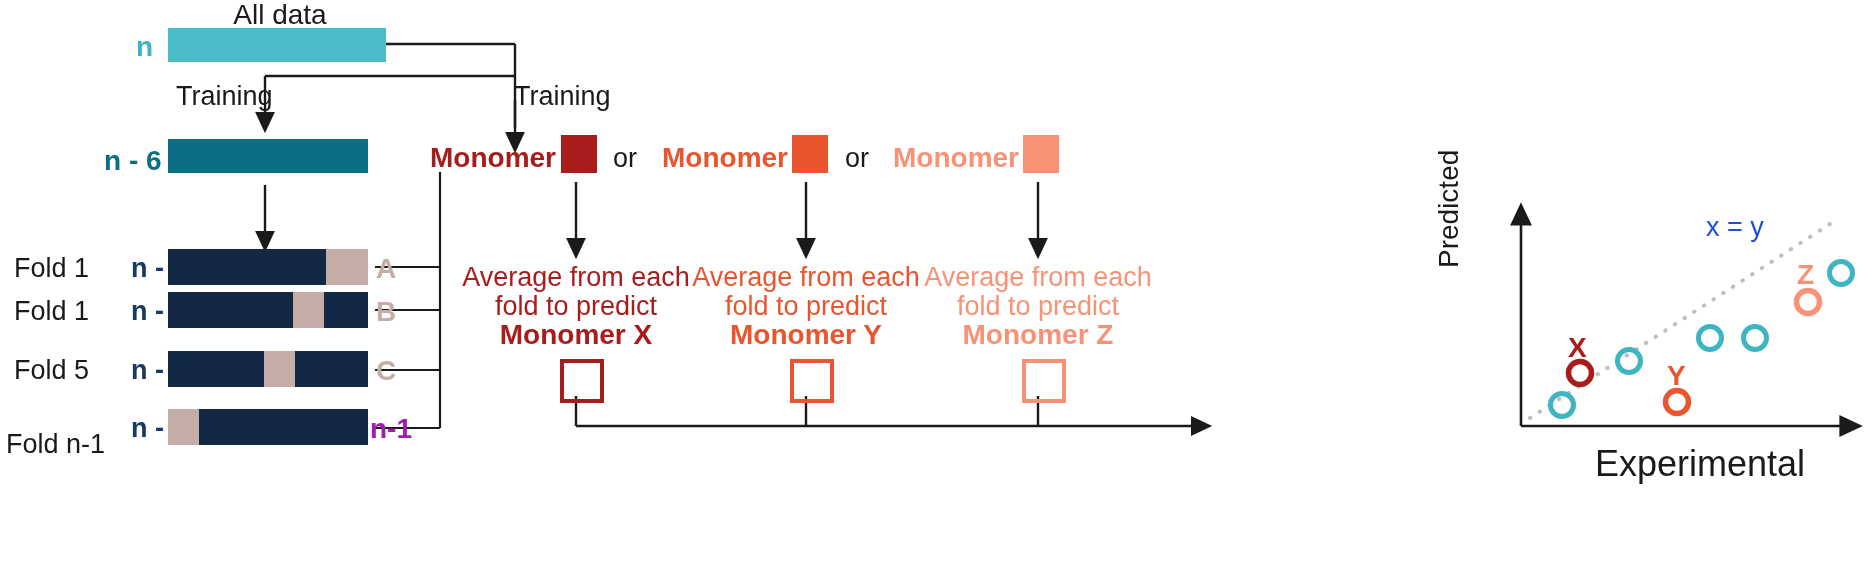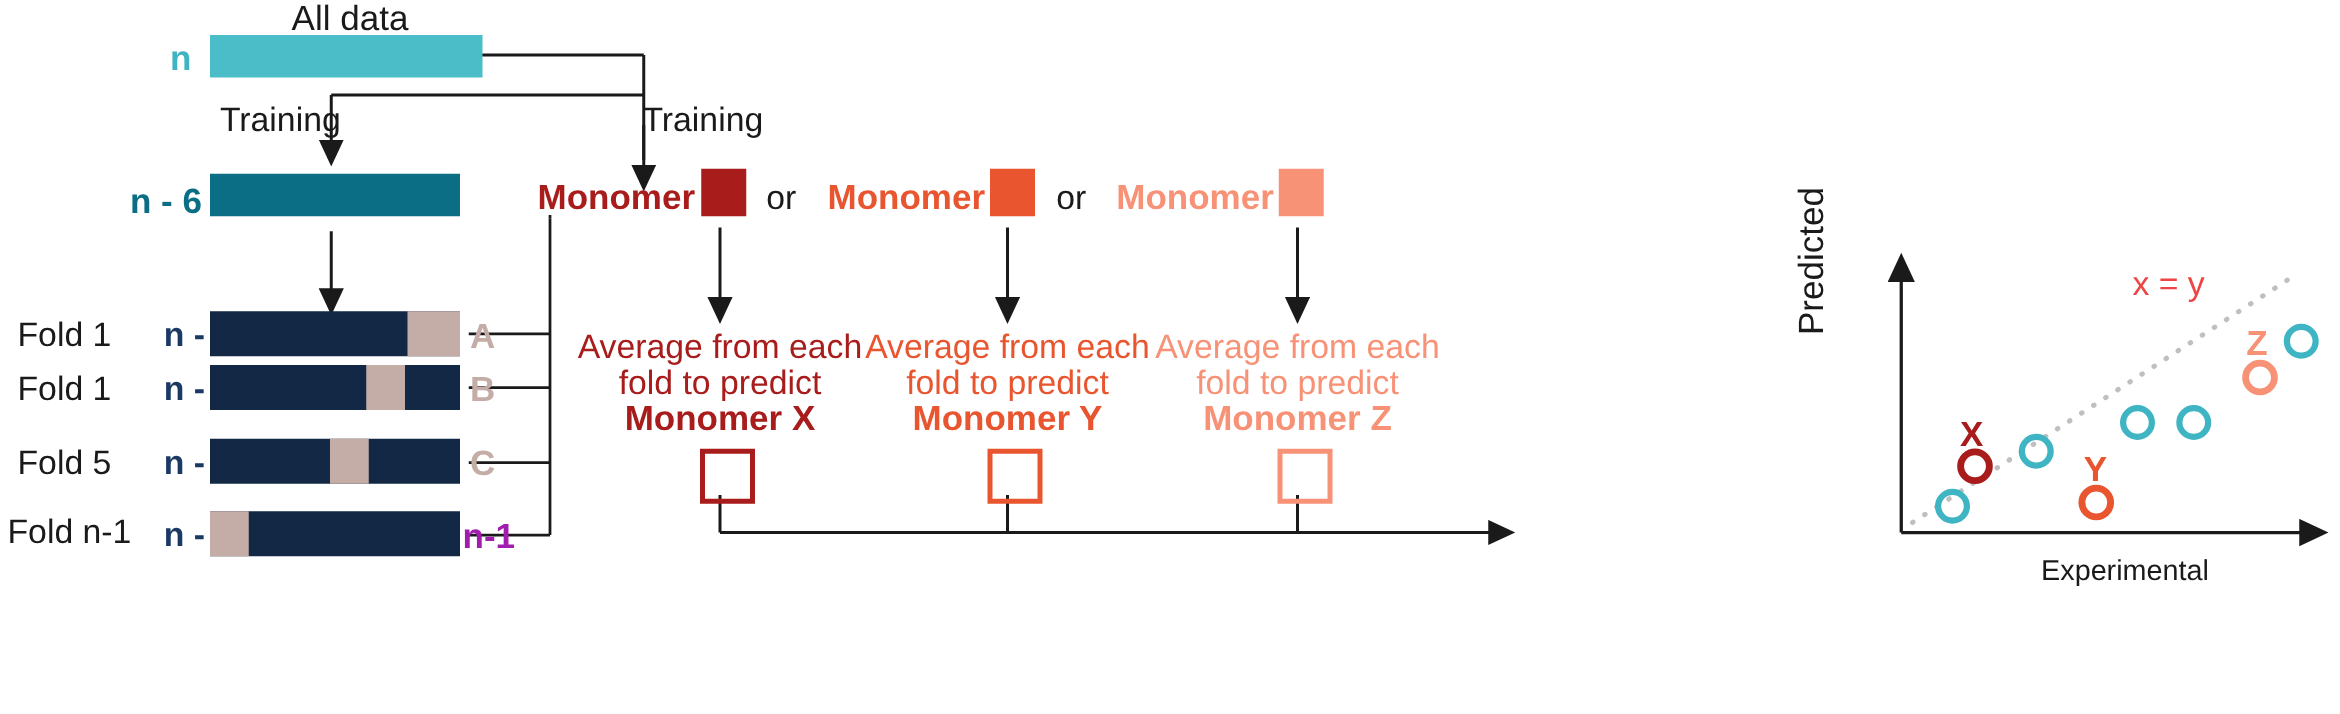--- a/index.html
+++ b/index.html
@@ -126,21 +126,21 @@
   <div class="txt bold" style="left:376px; top:295px; color:#C4ADA6; font-size:28px;">B</div>
 
   <div class="txt" style="left:14px; top:355px; font-size:27px;">Fold 5</div>
   <div class="txt bold" style="left:131px; top:355px; color:#1B3A63; font-size:27px;">n - 2</div>
   <div class="bar" style="left:168px; top:351px; width:200px; height:36px; background:#122844;"></div>
   <div class="bar" style="left:264px; top:351px; width:31px; height:36px; background:#C4ADA6;"></div>
   <div class="txt bold" style="left:376px; top:354px; color:#C4ADA6; font-size:28px;">C</div>
 
   <div class="txt bold" style="left:243px; top:392px; font-size:28px; letter-spacing:1px;">. . .</div>
 
-  <div class="txt" style="left:6px; top:410px; font-size:27px;">Fold n-1</div>
+  <div class="txt" style="left:6px; top:429px; font-size:27px;">Fold n-1</div>
   <div class="txt bold" style="left:131px; top:413px; color:#1B3A63; font-size:27px;">n - 2</div>
   <div class="bar" style="left:168px; top:409px; width:200px; height:36px; background:#122844;"></div>
   <div class="bar" style="left:168px; top:409px; width:31px; height:36px; background:#C4ADA6;"></div>
   <div class="txt bold" style="left:370px; top:412px; color:#a21caf; font-size:28px;">n-1</div>
 
   <div class="txt bold" style="left:430px; top:141px; color:#A81C1C; font-size:28px;">Monomer X</div>
   <div class="swatch" style="left:561px; top:135px; width:36px; height:38px; background:#A81C1C;"></div>
   <div class="txt" style="left:613px; top:143px; font-size:27px;">or</div>
 
   <div class="txt bold" style="left:662px; top:141px; color:#E8552F; font-size:28px;">Monomer Y</div>
@@ -160,21 +160,21 @@
   <div class="txt ctr bold" style="left:676px; top:318px; width:260px; color:#E8552F; font-size:28px;">Monomer Y</div>
   <div class="openbox" style="left:790px; top:359px; width:36px; height:36px; border:4px solid #E8552F;"></div>
 
   <div class="txt ctr" style="left:908px; top:262px; width:260px; color:#F79277; font-size:27px;">Average from each</div>
   <div class="txt ctr" style="left:908px; top:291px; width:260px; color:#F79277; font-size:27px;">fold to predict</div>
   <div class="txt ctr bold" style="left:908px; top:318px; width:260px; color:#F79277; font-size:28px;">Monomer Z</div>
   <div class="openbox" style="left:1022px; top:359px; width:36px; height:36px; border:4px solid #F79277;"></div>
 
   <div class="txt" style="left:1432px; top:268px; font-size:28px; transform:rotate(-90deg); transform-origin:left top; white-space:pre;">Predicted</div>
 
-  <div class="txt ctr" style="left:1560px; top:443px; width:280px; font-size:23px;">Experimental</div>
+  <div class="txt ctr" style="left:1560px; top:443px; width:280px; font-size:36px;">Experimental</div>
 
-  <div class="txt" style="left:1706px; top:212px; color:#ef4444; font-size:27px;">x = y</div>
+  <div class="txt" style="left:1706px; top:212px; color:#1d4ed8; font-size:27px;">x = y</div>
 
   <div class="txt bold" style="left:1568px; top:331px; color:#A81C1C; font-size:28px;">X</div>
   <div class="txt bold" style="left:1667px; top:359px; color:#E8552F; font-size:28px;">Y</div>
   <div class="txt bold" style="left:1797px; top:258px; color:#F79277; font-size:28px;">Z</div>
 
 </div>
 
 </body></html>

